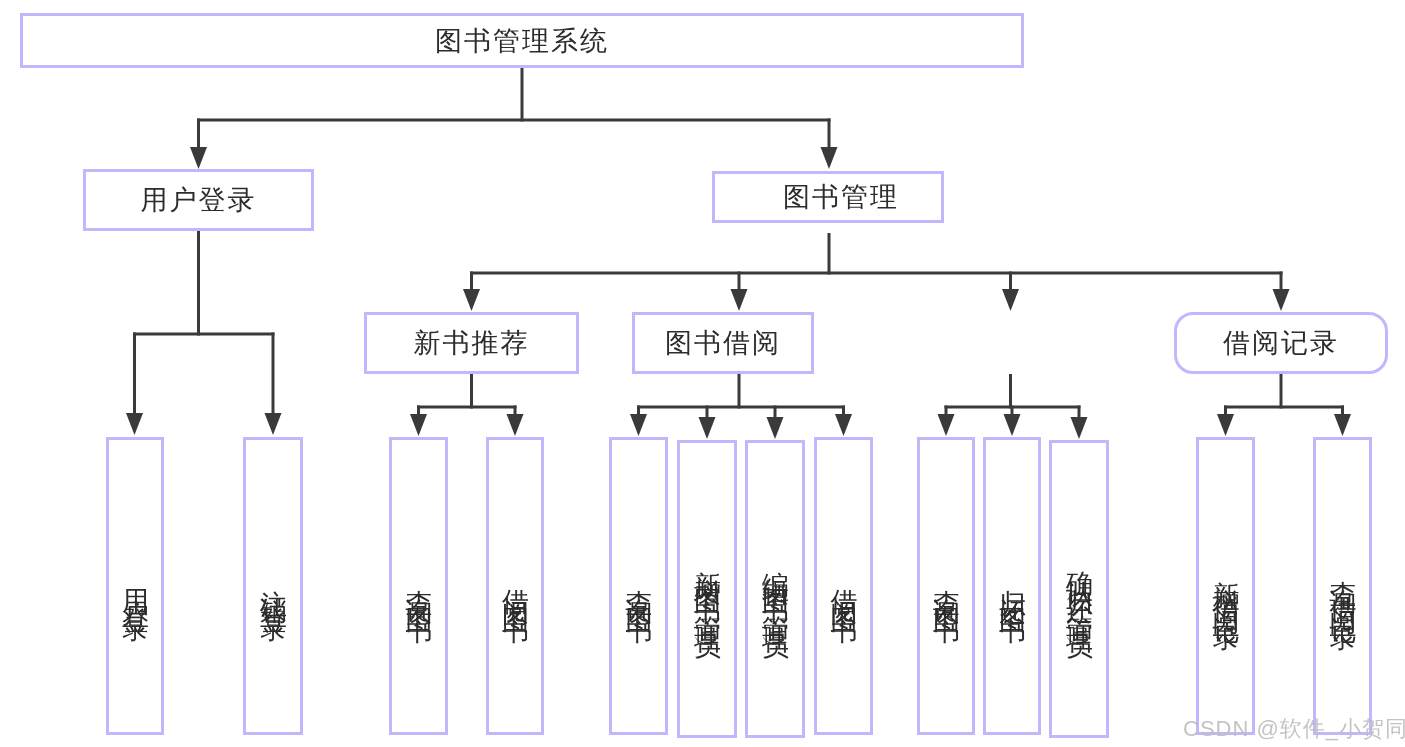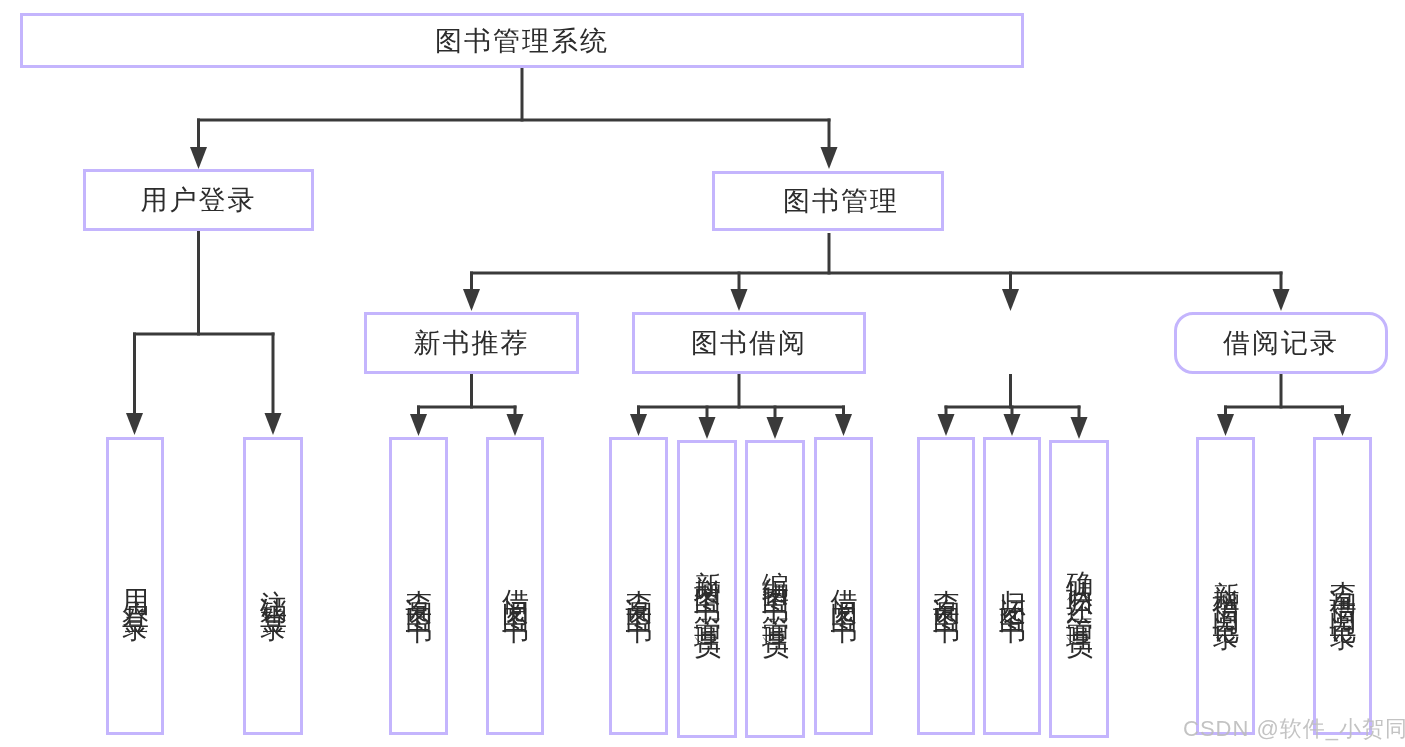--- a/index.html
+++ b/index.html
@@ -91,28 +91,28 @@
     </g>
   </svg>
 
   <div class="box" style="left:20px;top:13px;width:1004px;height:55px;">
     <span class="hlabel">图书管理系统</span>
   </div>
 
   <div class="box" style="left:83px;top:169px;width:231px;height:62px;">
     <span class="hlabel">用户登录</span>
   </div>
-  <div class="box" style="left:712px;top:171px;width:232px;height:60px;padding-left:26px;">
+  <div class="box" style="left:712px;top:171px;width:232px;height:52px;padding-left:26px;">
     <span class="hlabel">图书管理</span>
   </div>
 
   <div class="box" style="left:364px;top:312px;width:215px;height:62px;">
     <span class="hlabel">新书推荐</span>
   </div>
-  <div class="box" style="left:632px;top:312px;width:234px;height:62px;">
+  <div class="box" style="left:632px;top:312px;width:182px;height:62px;">
     <span class="hlabel">图书借阅</span>
   </div>
   <div class="box" style="left:1174px;top:312px;width:214px;height:62px;border-radius:19px;">
     <span class="hlabel">借阅记录</span>
   </div>
 
   <div class="box vbox" style="left:106px;top:437px;width:58px;">
     <span class="vtext">用户登录</span>
   </div>
   <div class="box vbox" style="left:243px;top:437px;width:60px;">

